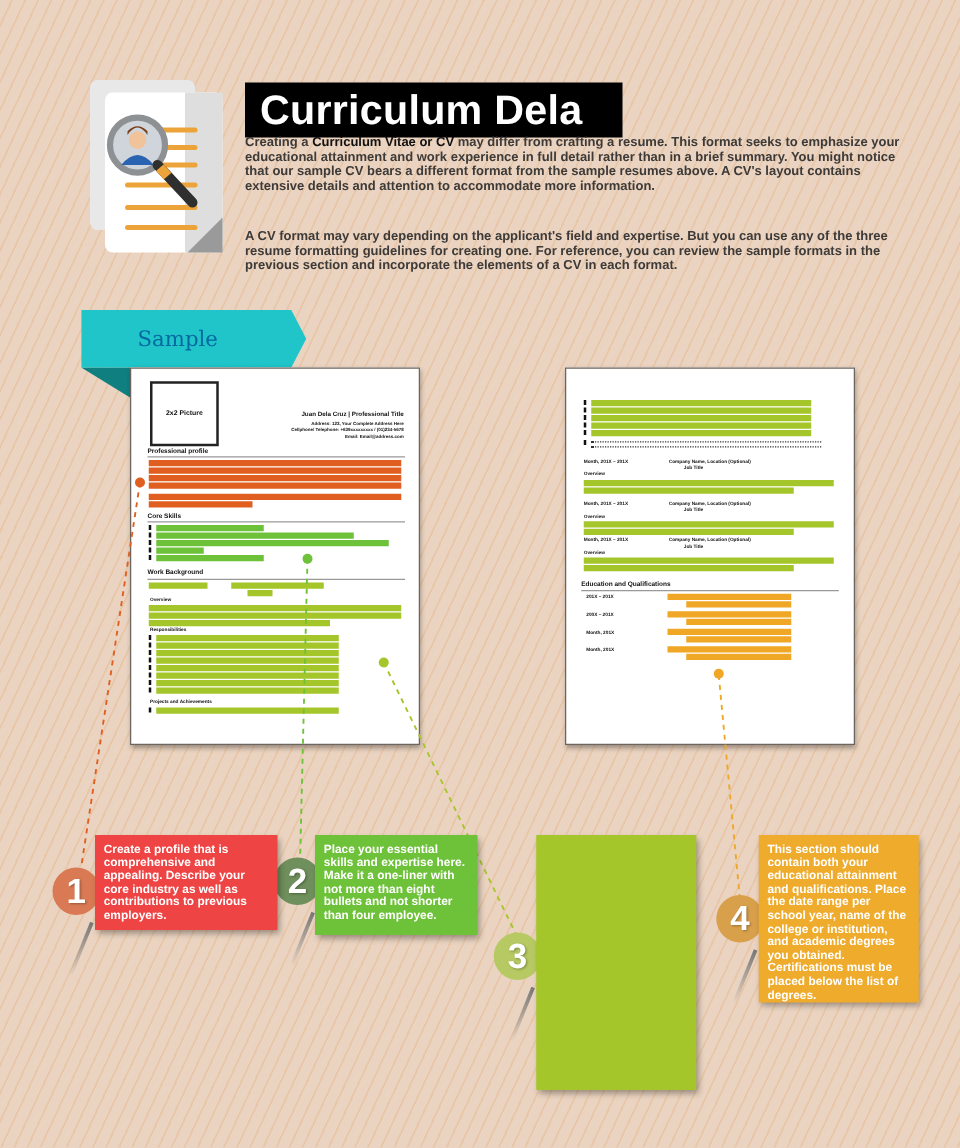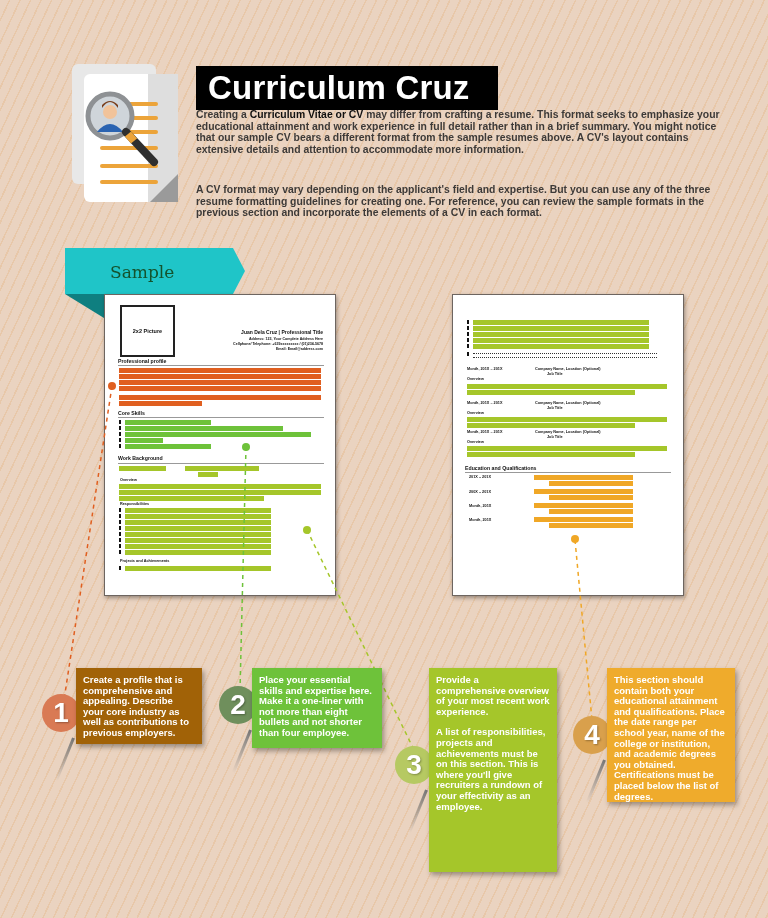--- a/index.html
+++ b/index.html
@@ -18,21 +18,21 @@
   
   #title-box{left:196px;top:66px;width:302px;height:44px;background:#000;color:#fff;
     font-size:33px;font-weight:bold;line-height:44px;padding-left:12px;letter-spacing:0.2px}
   .intro{left:196px;width:540px;font-size:10.4px;line-height:11.6px;color:#3d3a38;font-weight:bold}
   .intro b{color:#111}
   #intro-p1{top:109px}
   #intro-p2{top:184px}
 
   
   #ribbon{left:65px;top:248px;width:180px;height:46px}
-  #ribbon-label{left:110px;top:262px;font-family:"DejaVu Serif",serif;color:#14532d;font-size:17px}
+  #ribbon-label{left:110px;top:262px;font-family:"DejaVu Serif",serif;color:#0369a1;font-size:17px}
 
   
   .sheet{background:#fff;border:1px solid #6d6560;box-shadow:1px 2px 4px rgba(0,0,0,0.35)}
   #sheet-left{left:104px;top:294px;width:232px;height:302px}
   #sheet-right{left:452px;top:294px;width:232px;height:302px}
 
   .tiny{font-size:4.6px;font-weight:bold;color:#111;line-height:5px;white-space:nowrap}
   .sec{font-size:5.2px;font-weight:bold;color:#111;white-space:nowrap}
   .rule{height:1px;background:#999}
   .bar{height:4.6px}
@@ -41,21 +41,21 @@
   .yg{background:#a5c62a}
   .ye{background:#f0a726}
   .bul{width:2px;height:4px;background:#111}
 
   #pic-box{left:15px;top:10px;width:55px;height:52px;border:2px solid #222;font-size:5.5px;
     font-weight:bold;text-align:center;padding-top:21px;color:#111}
 
   
   .callout{color:#fff;font-weight:bold;font-size:9.5px;line-height:10.6px;padding:7px 7px;
     box-shadow:2px 3px 5px rgba(0,0,0,0.35)}
-  #c1{left:76px;top:668px;width:126px;height:76px;background:#a16207}
+  #c1{left:76px;top:668px;width:146px;height:76px;background:#ef4444}
   #c2{left:252px;top:668px;width:130px;height:80px;background:#6ec23a}
   #c3{left:429px;top:668px;width:128px;height:204px;background:#a5c62a}
   #c4{left:607px;top:668px;width:128px;height:134px;background:#efab2c}
 
   .num{width:38px;height:38px;border-radius:50%;font-size:28px;font-weight:bold;color:#fff;
     text-align:center;line-height:38px;text-shadow:1px 1px 2px rgba(0,0,0,0.3)}
   #n1{left:42px;top:694px;background:#d97a54}
   #n2{left:219px;top:686px;background:#6f8f5c}
   #n3{left:395px;top:746px;background:#b6c962}
   #n4{left:573px;top:716px;background:#d9a04c}
@@ -81,21 +81,21 @@
     <rect x="38" y="120" width="58" height="4" rx="2"></rect>
   </g>
   <circle cx="48" cy="56" r="22" fill="#cfd5da" stroke="#8e9194" stroke-width="5"></circle>
   <circle cx="48" cy="52" r="7" fill="#f1c39a"></circle>
   <path d="M40 48 q8 -12 16 0 v-3 q-8 -8 -16 0z" fill="#7a3e1b"></path>
   <path d="M35 72 q13 -16 26 0z" fill="#2a63b1"></path>
   <line x1="64" y1="72" x2="92" y2="102" stroke="#2f2f2f" stroke-width="8" stroke-linecap="round"></line>
   <line x1="66" y1="74" x2="72" y2="81" stroke="#eca43a" stroke-width="8"></line>
 </svg>
 
-<div id="title-box" class="abs">Curriculum Cruz</div>
+<div id="title-box" class="abs">Curriculum Dela</div>
 
 <p id="intro-p1" class="abs intro"><span>Creating a </span><b>Curriculum Vitae or CV</b><span> may differ from crafting a resume. This format seeks to emphasize your educational attainment and work experience in full detail rather than in a brief summary. You might notice that our sample CV bears a different format from the sample resumes above. A CV's layout contains extensive details and attention to accommodate more information.</span></p>
 <p id="intro-p2" class="abs intro">A CV format may vary depending on the applicant's field and expertise. But you can use any of the three resume formatting guidelines for creating one. For reference, you can review the sample formats in the previous section and incorporate the elements of a CV in each format.</p>
 
 <svg id="ribbon" class="abs" viewBox="0 0 180 70" style="height:70px">
   <polygon points="0,46 39,46 39,70" fill="#0f7f80"></polygon>
   <polygon points="0,0 168,0 180,23 168,46 0,46" fill="#1fc5c8"></polygon>
 </svg>
 <div id="ribbon-label" class="abs">Sample</div>
 
@@ -227,16 +227,14 @@
 <div id="n3" class="abs num">3</div>
 <div id="n4" class="abs num">4</div>
 <div class="abs tail" style="left:72px;top:738px"></div>
 <div class="abs tail" style="left:249px;top:730px"></div>
 <div class="abs tail" style="left:425px;top:790px"></div>
 <div class="abs tail" style="left:603px;top:760px"></div>
 
 <div id="c1" class="abs callout">Create a profile that is comprehensive and appealing. Describe your core industry as well as contributions to previous employers.</div>
 <div id="c2" class="abs callout">Place your essential skills and expertise here. Make it a one-liner with not more than eight bullets and not shorter than four employee.</div>
 <div id="c3" class="abs callout">
-  <p>Provide a comprehensive overview of your most recent work experience.</p>
-  <p style="margin-top:10px">A list of responsibilities, projects and achievements must be on this section. This is where you'll give recruiters a rundown of your effectivity as an employee.</p>
 </div>
 <div id="c4" class="abs callout">This section should contain both your educational attainment and qualifications. Place the date range per school year, name of the college or institution, and academic degrees you obtained. Certifications must be placed below the list of degrees.</div>
 
 </body></html>

